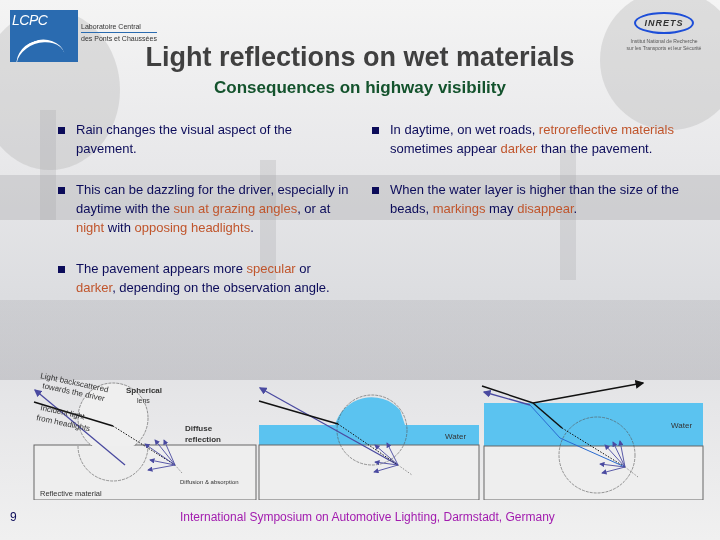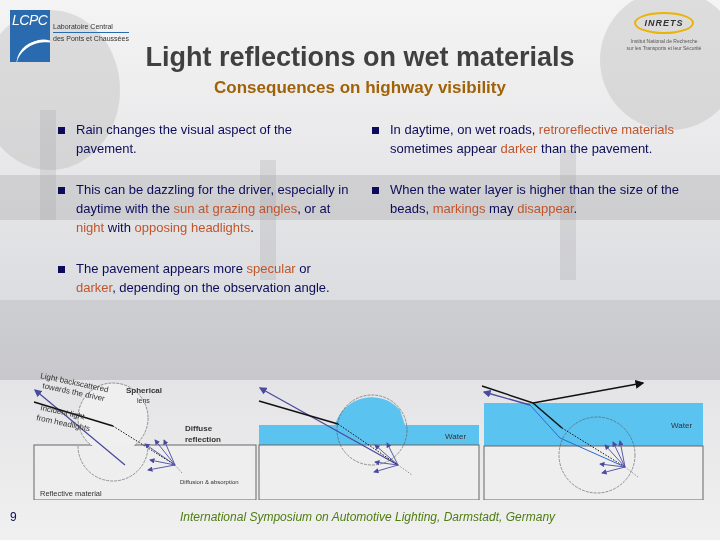--- a/index.html
+++ b/index.html
@@ -7,48 +7,48 @@
     font-family:"Liberation Sans",sans-serif;
     background:linear-gradient(180deg,#f4f4f4 0%,#e8e8ea 30%,#dcdde0 55%,#e6e6e8 75%,#f0f0f0 100%);}
   .bgphoto{position:absolute;left:0;top:0;width:720px;height:540px;overflow:hidden;}
   .bgphoto .bridge{position:absolute;left:0;top:175px;width:720px;height:45px;background:rgba(150,150,155,0.28);}
   .bgphoto .pillar{position:absolute;width:16px;background:rgba(160,160,165,0.25);}
   .bgphoto .road{position:absolute;left:0;top:300px;width:720px;height:80px;
     background:linear-gradient(180deg,rgba(120,120,128,0.15),rgba(100,100,110,0.22));}
   .bgphoto .tree{position:absolute;background:rgba(170,170,170,0.3);border-radius:50%;}
   .logo-lcpc{position:absolute;left:10px;top:10px;display:flex;align-items:flex-start;}
   .lcpc-box{width:40px;height:52px;background:#2a6bb0;color:#fff;font-style:italic;font-size:14px;
-    font-weight:normal;position:relative;overflow:hidden;}
+    font-weight:normal;position:relative;overflow:hidden;padding-left:28px;}
   .lcpc-box span{position:absolute;left:2px;top:2px;letter-spacing:-0.5px;}
   .lcpc-box .arc{position:absolute;left:6px;top:30px;width:50px;height:40px;border-top:3px solid #fff;
     border-radius:50% 50% 0 0;transform:rotate(-20deg);}
   .lcpc-text{margin-left:3px;margin-top:11px;font-size:7px;color:#333;line-height:11px;}
   .lcpc-text div:first-child{border-bottom:1px solid #2a6bb0;}
   .logo-inrets{position:absolute;left:622px;top:12px;width:84px;text-align:center;}
-  .inrets-oval{margin:0 auto;width:56px;height:18px;border:2px solid #eab308;border-radius:50%;
+  .inrets-oval{margin:0 auto;width:56px;height:18px;border:2px solid #1d4ed8;border-radius:50%;
     font-size:9px;font-weight:bold;font-style:italic;color:#333;line-height:18px;letter-spacing:1px;}
   .inrets-sub{font-size:5px;color:#555;line-height:7px;margin-top:4px;}
   .title{position:absolute;left:0;top:42px;width:720px;text-align:center;color:#404040;
     font-weight:bold;font-size:27px;}
-  .subtitle{position:absolute;left:0;top:78px;width:720px;text-align:center;color:#a16207;
+  .subtitle{position:absolute;left:0;top:78px;width:720px;text-align:center;color:#14532d;
     font-weight:bold;font-size:17px;}
   .col{position:absolute;top:120px;}
   .col.left{left:52px;width:300px;}
   .col.right{left:372px;width:320px;}
   .bullet{display:flex;margin-bottom:22px;}
   .bullet .sq{width:7px;height:7px;background:#0c0c5a;margin-top:7px;margin-right:11px;flex:none;}
   .bullet .txt{font-size:13px;line-height:19px;color:#0c0c5a;}
   .col.left .bullet .sq{margin-left:6px;}
   .col.left .bullet .txt{margin-left:0;}
   .bullet .sq{margin-right:11px;}
   .col.left .bullet{padding-left:0;}
   .hl{color:#c0552c;}
   .diagrams{position:absolute;left:0;top:360px;width:720px;height:140px;}
   .footer-num{position:absolute;left:10px;top:510px;font-size:12px;color:#0c0c5a;}
-  .footer-text{position:absolute;left:180px;top:510px;font-size:12px;color:#4d7c0f;font-style:italic;}
+  .footer-text{position:absolute;left:180px;top:510px;font-size:12px;color:#a21caf;}
   .dlabel{font-family:"Liberation Sans",sans-serif;fill:#333;}
 </style>
 </head>
 <body>
 
 <div class="bgphoto">
   <div class="tree" style="left:-20px;top:10px;width:140px;height:160px;"></div>
   <div class="tree" style="left:600px;top:-10px;width:140px;height:140px;"></div>
   <div class="bridge"></div>
   <div class="pillar" style="left:40px;top:110px;height:110px;"></div>

